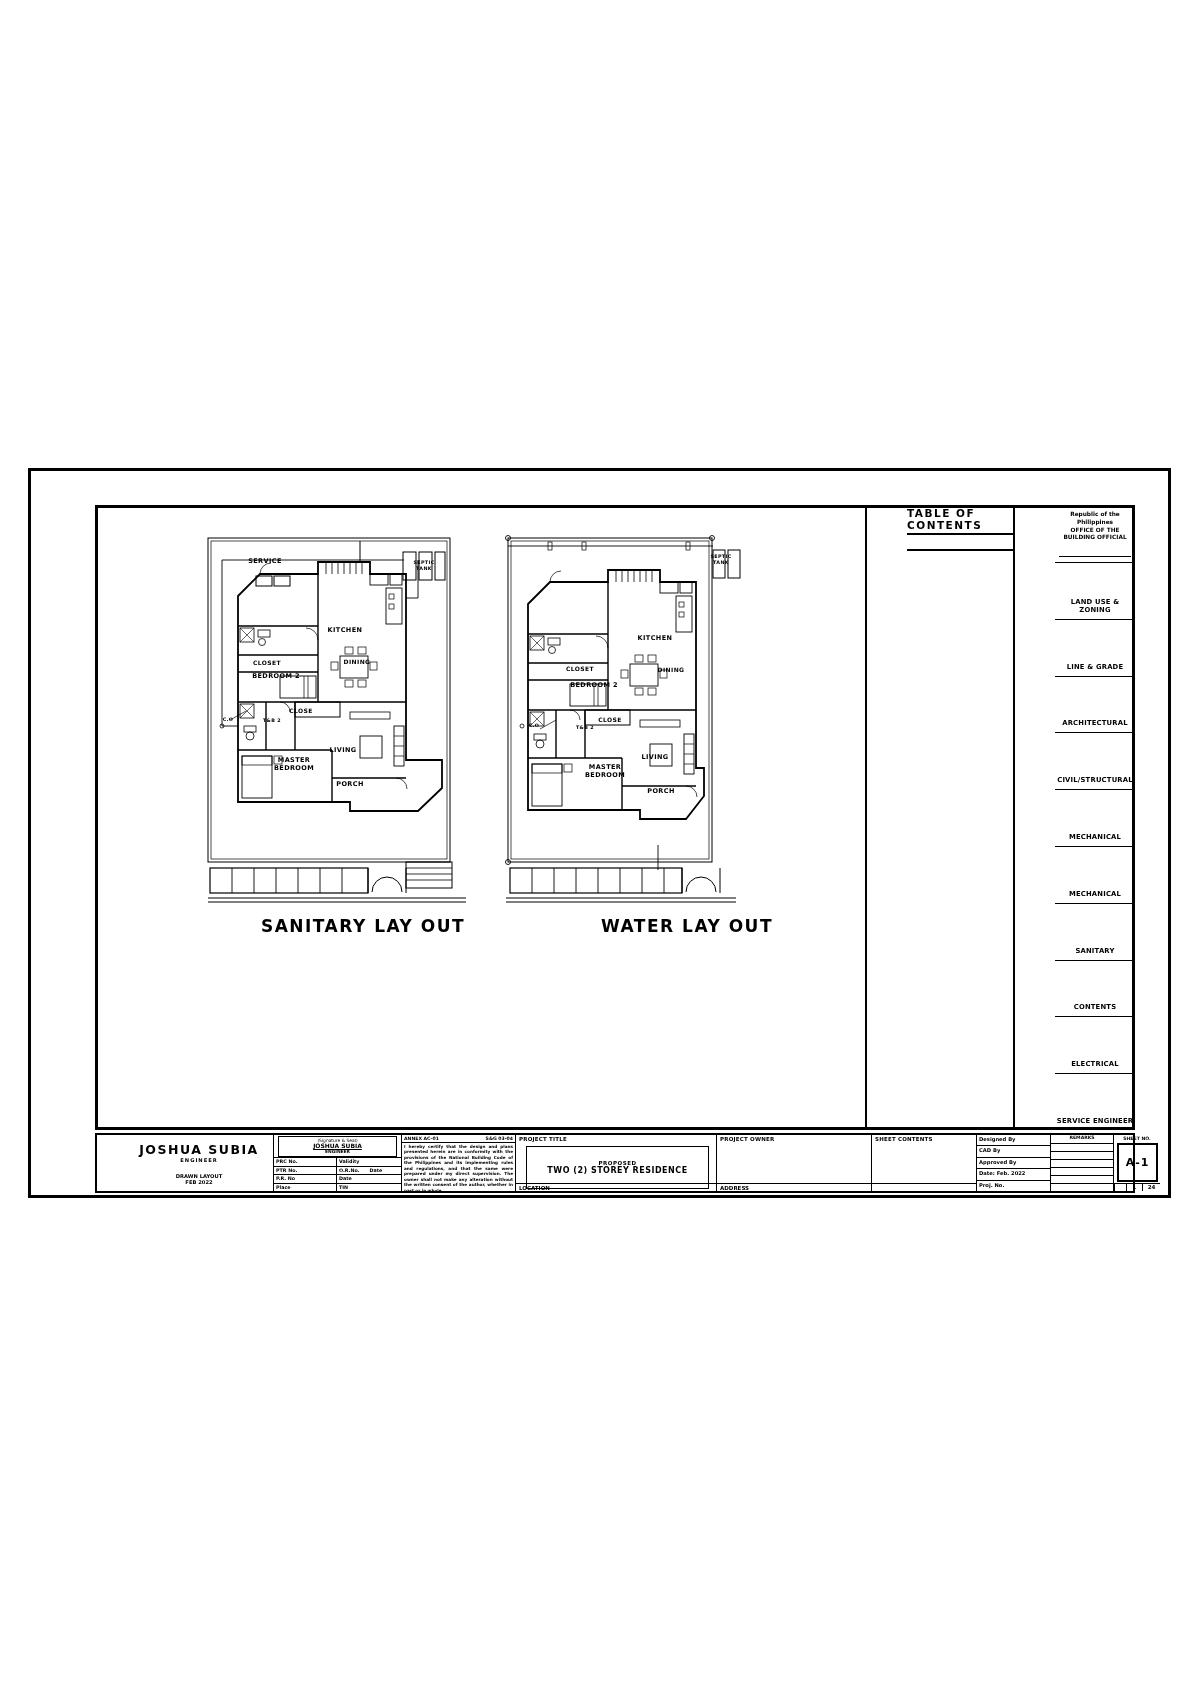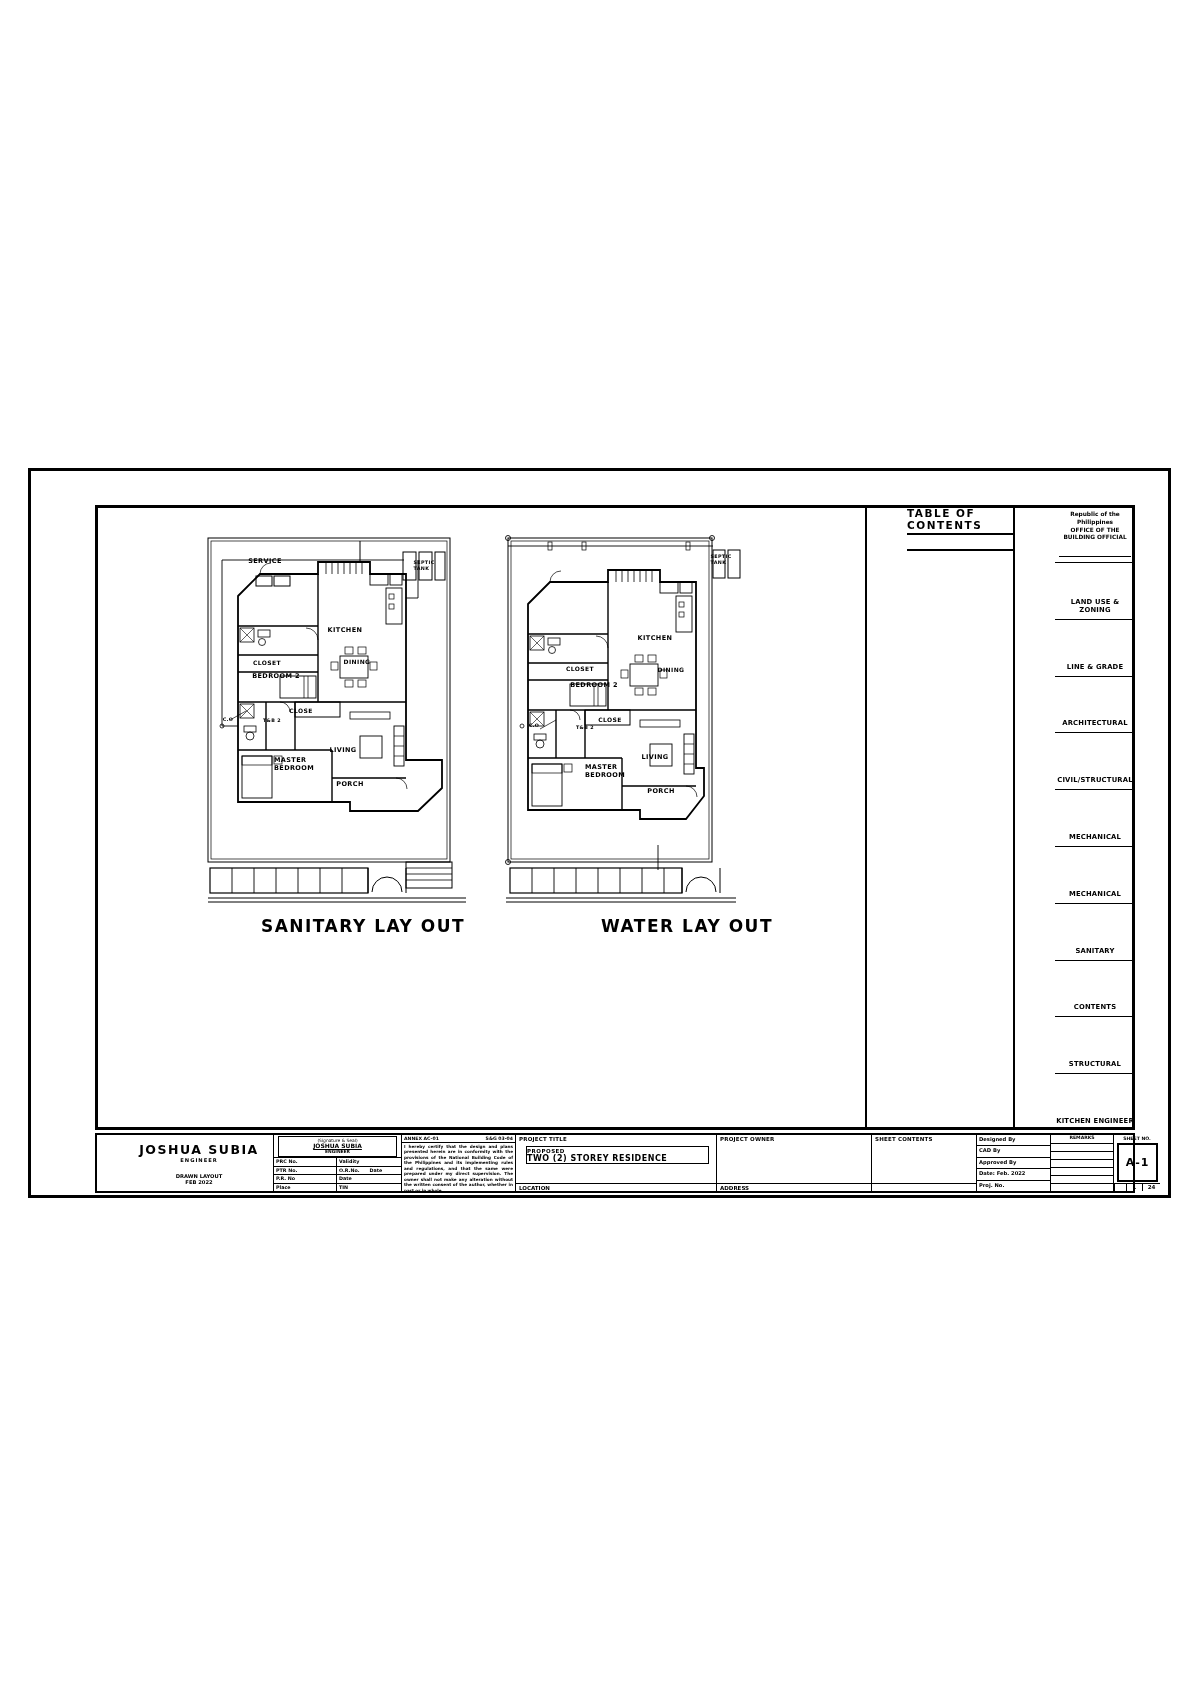--- a/index.html
+++ b/index.html
@@ -24,21 +24,21 @@
   .toc-row{flex:1;border-bottom:1.5px solid #000;box-sizing:border-box;display:flex;
       align-items:flex-end;justify-content:center;font-size:6.8px;font-weight:bold;
       letter-spacing:0.2px;padding-bottom:5px;text-align:center;}
   .toc-row:last-child{border-bottom:none;}
   
   .plan{width:275px;height:380px;}
   #plan-left{left:200px;top:530px;}
   #plan-right{left:470px;top:530px;}
   .plan svg{position:absolute;left:0;top:0;}
   .plan-label{position:absolute;transform:translate(-50%,-50%);font-weight:bold;
-      letter-spacing:0.4px;white-space:pre-line;line-height:1.2;color:#000;}
+      letter-spacing:0.4px;white-space:pre-line;text-align:center;line-height:1.2;color:#000;}
   .plan-title{position:absolute;width:250px;text-align:center;font-size:17px;font-weight:bold;
       letter-spacing:1.5px;color:#000;}
   #title-left{left:198px;top:916px;}
   #title-right{left:522px;top:916px;}
   
   #title-block{left:95px;top:1133px;width:1040px;height:60px;border:2.5px solid #000;box-sizing:border-box;}
   .tb-cell{position:absolute;top:0;bottom:0;border-left:1.5px solid #000;box-sizing:border-box;margin-left:28px;}
   .tb-first{border-left:none;}
   .tb-h{position:absolute;font-size:5.5px;font-weight:bold;letter-spacing:0.2px;}
   #tb-engineer{left:0;width:148px;text-align:center;}
@@ -56,22 +56,22 @@
   .sig-row{flex:1;display:flex;border-top:1px solid #000;font-size:4.8px;font-weight:bold;}
   .sig-row span{display:block;padding:1px 0 0 2px;box-sizing:border-box;}
   .sig-row .l{width:62px;}
   .sig-row .r{flex:1;border-left:1px solid #000;}
   #tb-notes{left:276px;width:114px;}
   #notes-head{position:absolute;left:0;right:0;top:0;height:8px;border-bottom:1px solid #000;
       display:flex;justify-content:space-between;font-size:4.6px;font-weight:bold;padding:1px 2px;box-sizing:border-box;}
   #notes-body{position:absolute;left:2px;right:2px;top:9px;font-size:4.2px;line-height:1.3;
       text-align:justify;font-weight:600;}
   #tb-project{left:390px;width:201px;}
-  #proj-box{position:absolute;left:10px;top:11px;width:183px;height:18px;border:1.2px solid #000;
-      box-sizing:border-box;display:flex;flex-direction:column;justify-content:center;}
+  #proj-box{position:absolute;left:10px;top:11px;width:183px;height:43px;border:1.2px solid #000;
+      box-sizing:border-box;text-align:center;display:flex;flex-direction:column;justify-content:center;}
   #proj-proposed{font-size:5.5px;font-weight:bold;letter-spacing:0.5px;}
   #proj-title{font-size:8px;font-weight:bold;letter-spacing:0.5px;}
   .tb-footline{position:absolute;left:0;right:0;top:47.5px;border-top:1px solid #000;}
   .tb-foot{position:absolute;left:3px;top:50px;font-size:5.5px;font-weight:bold;}
   #tb-owner{left:591px;width:155px;}
   #tb-sheetcont{left:746px;width:105px;}
   #tb-approvals{left:851px;width:74px;display:flex;flex-direction:column;}
   .appr-row{flex:1;border-bottom:1px solid #000;box-sizing:border-box;font-size:5.2px;font-weight:bold;
       padding:1px 0 0 2px;}
   .appr-row:last-child{border-bottom:none;}
@@ -288,22 +288,22 @@
     </div>
     <div id="contents-rows">
         <div class="toc-row">LAND USE &amp; ZONING</div>
         <div class="toc-row">LINE &amp; GRADE</div>
         <div class="toc-row">ARCHITECTURAL</div>
         <div class="toc-row">CIVIL/STRUCTURAL</div>
         <div class="toc-row">MECHANICAL</div>
         <div class="toc-row">MECHANICAL</div>
         <div class="toc-row">SANITARY</div>
         <div class="toc-row">CONTENTS</div>
-        <div class="toc-row">STRUCTURAL</div>
-        <div class="toc-row">KITCHEN ENGINEER</div>
+        <div class="toc-row">ELECTRICAL</div>
+        <div class="toc-row">SERVICE ENGINEER</div>
       </div>
   </div>
 
   <div class="abs" id="title-block">
 
     <div class="tb-cell tb-first" id="tb-engineer">
       <div id="tb-eng-name">JOSHUA SUBIA</div>
       <div id="tb-eng-role">ENGINEER</div>
       <div id="tb-eng-l1">DRAWN LAYOUT</div>
       <div id="tb-eng-l2">FEB 2022</div>

